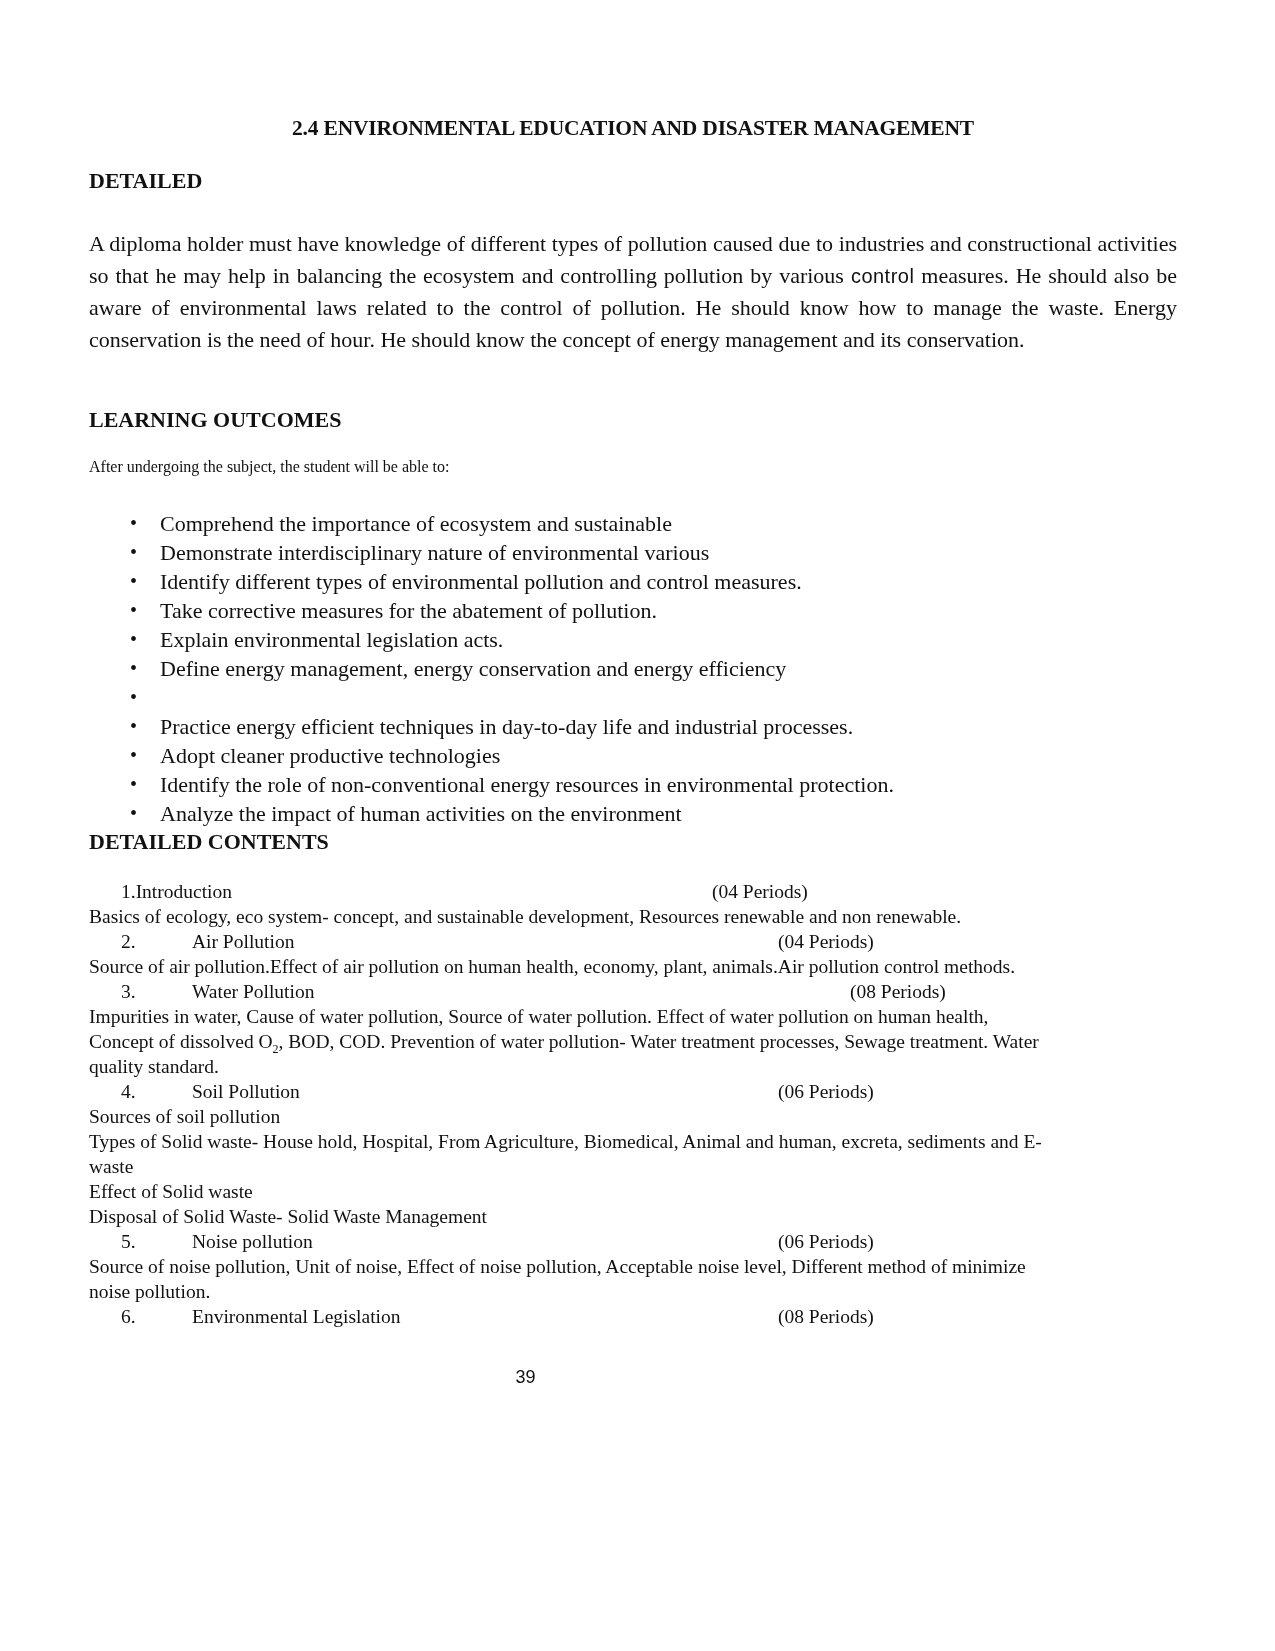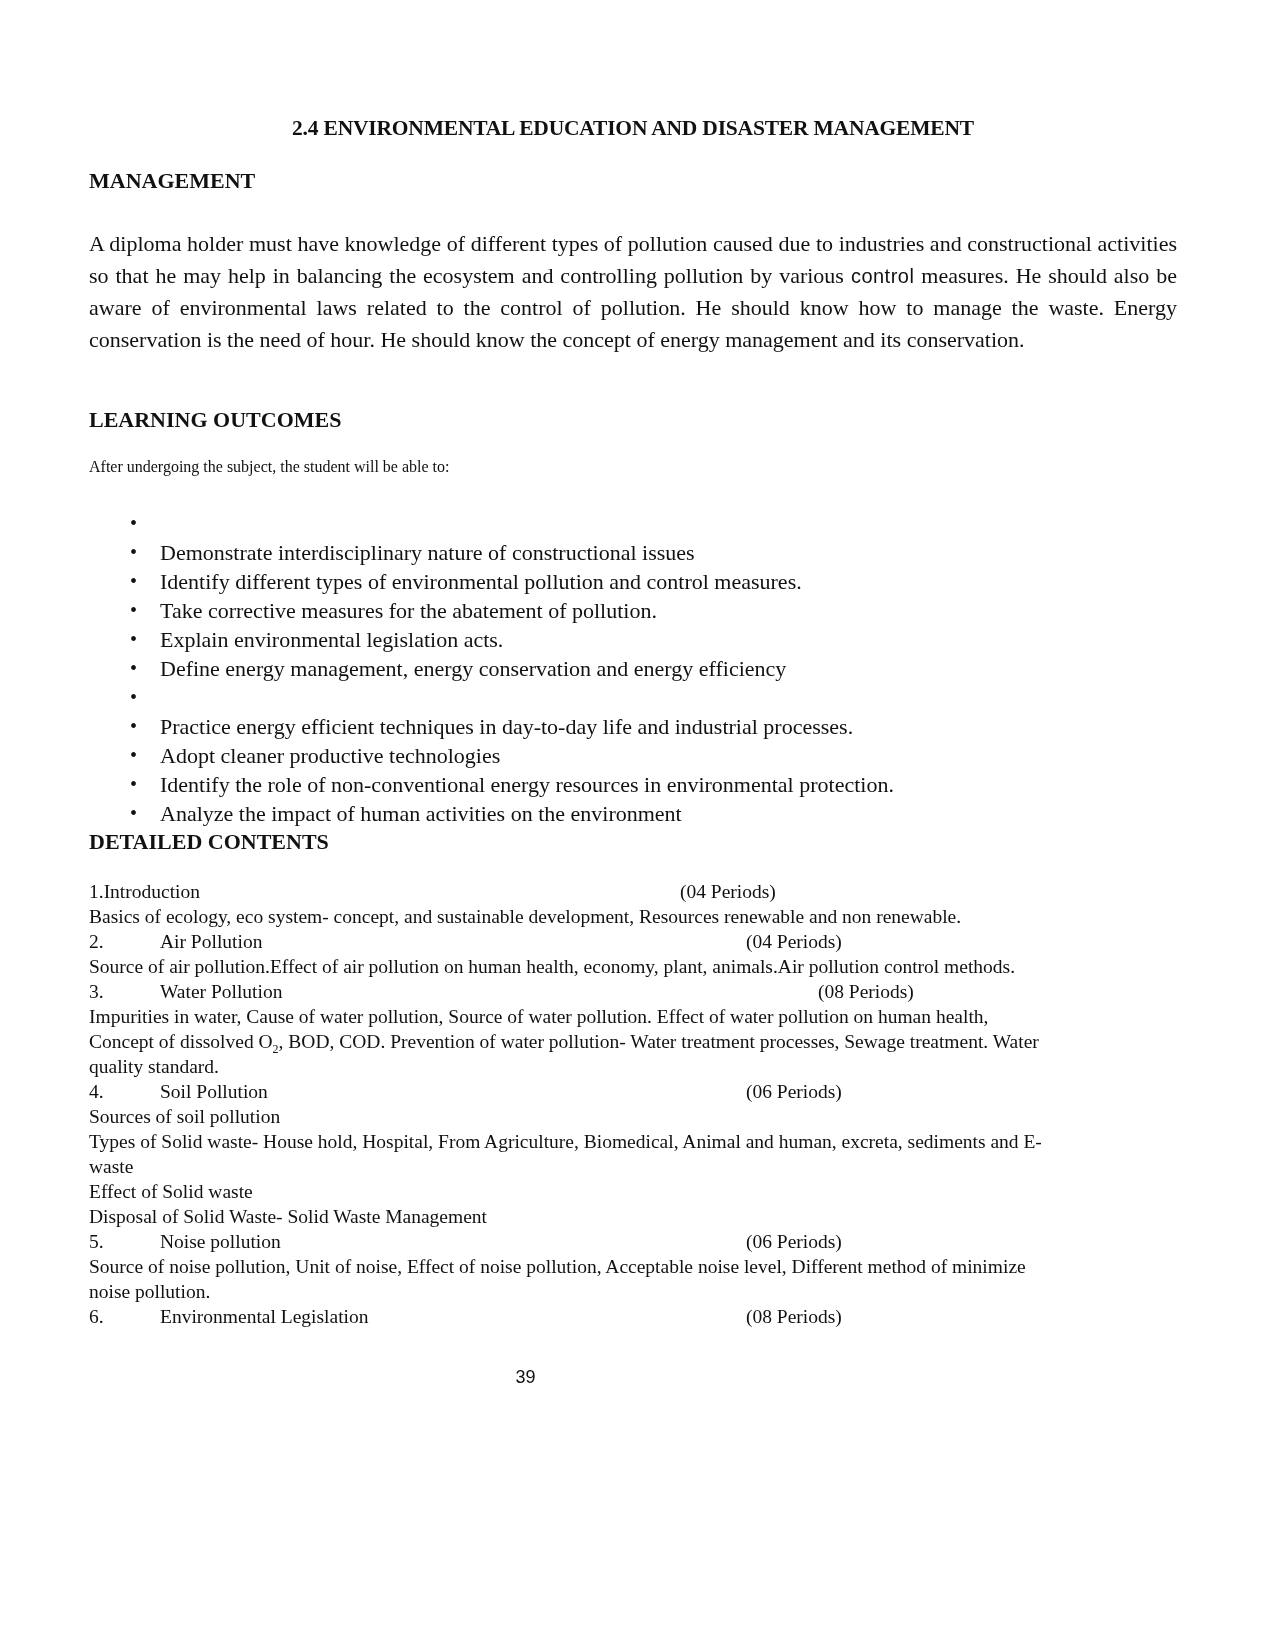--- a/index.html
+++ b/index.html
@@ -24,49 +24,49 @@
   ul.outcomes {
     position: absolute; left: 0; top: 509px; margin: 0; padding: 0; list-style: none;
   }
   ul.outcomes li {
     position: relative; padding-left: 71px; font-size: 22px; height: 29px; line-height: 29px;
   }
   ul.outcomes li .bullet {
     position: absolute; left: 41px; top: 0; font-size: 20px;
   }
   .dc { position: absolute; left: 0; width: 1100px; font-size: 19.5px; }
-  .dc .row { position: relative; height: 25px; line-height: 25px; white-space: nowrap; }
+  .dc .row { position: relative; height: 25px; line-height: 25px; white-space: nowrap; margin-left: 32px; }
   .dc .num { position: absolute; left: 0; }
   .dc .name { position: absolute; left: 71px; }
   .dc .periods { position: absolute; text-align: right; }
   .dc .txt { height: 25px; line-height: 25px; white-space: nowrap; }
   sub { font-size: 12px; line-height: 0; }
   .pagenum {
     position: absolute; top: 1367px; left: 0; width: 1051px; text-align: center;
     font-family: "Liberation Sans", sans-serif; font-size: 18px;
   }
 </style>
 </head>
 <body>
 
 <div class="page">
 
   <div class="title">2.4 ENVIRONMENTAL EDUCATION AND DISASTER MANAGEMENT</div>
 
-  <div class="h" style="top:168px">MANAGEMENT</div>
+  <div class="h" style="top:168px">DETAILED</div>
 
   <div class="para" style="top:228px"><span>A diploma holder must have knowledge of different types of pollution caused due to industries and constructional activities so that he may help in balancing the ecosystem and controlling pollution by various </span><span class="ctl">control</span><span> measures. He should also be aware of environmental laws related to the control of pollution.  He should know how to manage the waste.  Energy conservation is the need of hour.  He should know the concept of energy management and its conservation.</span></div>
 
   <div class="h" style="top:407px">LEARNING OUTCOMES</div>
 
   <div class="intro" style="top:458px">After undergoing the subject, the student will be able to:</div>
 
   <ul class="outcomes">
-    <li><span class="bullet">•</span></li>
-    <li><span class="bullet">•</span><span>Demonstrate interdisciplinary nature of constructional issues</span></li>
+    <li><span class="bullet">•</span><span>Comprehend the importance of ecosystem and sustainable</span></li>
+    <li><span class="bullet">•</span><span>Demonstrate interdisciplinary nature of environmental various</span></li>
     <li><span class="bullet">•</span><span>Identify different types of environmental pollution and control measures.</span></li>
     <li><span class="bullet">•</span><span>Take corrective measures for the abatement of pollution.</span></li>
     <li><span class="bullet">•</span><span>Explain environmental legislation acts.</span></li>
     <li><span class="bullet">•</span><span>Define energy management, energy conservation and energy efficiency</span></li>
     <li><span class="bullet">•</span></li>
     <li><span class="bullet">•</span><span>Practice energy efficient techniques in day-to-day life and industrial processes.</span></li>
     <li><span class="bullet">•</span><span>Adopt cleaner productive technologies</span></li>
     <li><span class="bullet">•</span><span>Identify the role of non-conventional energy resources in environmental protection.</span></li>
     <li><span class="bullet">•</span><span>Analyze the impact of human activities on the environment</span></li>
   </ul>

